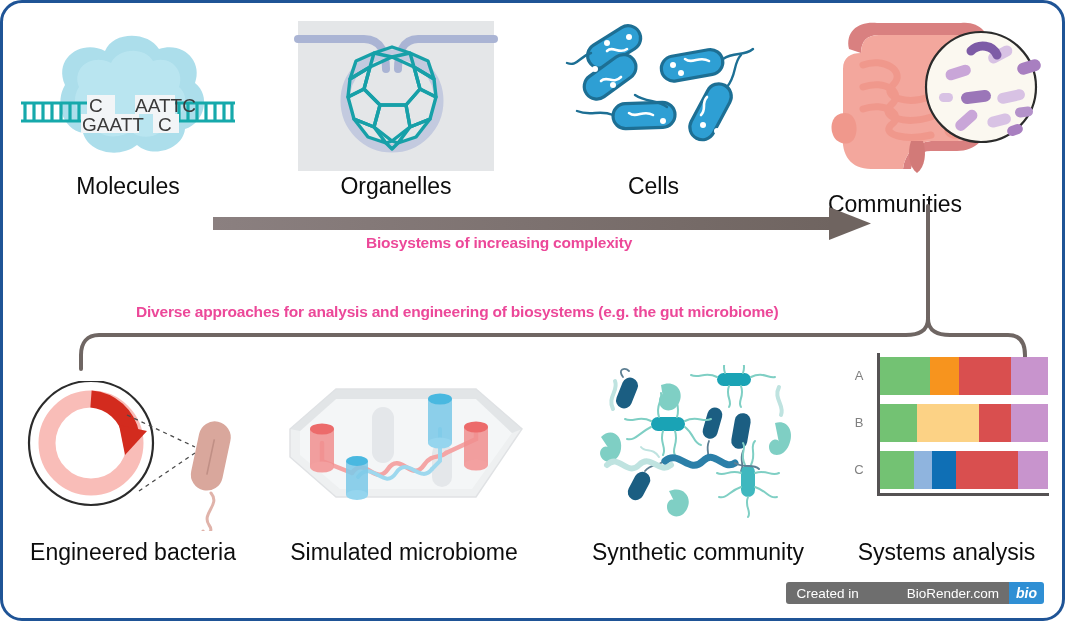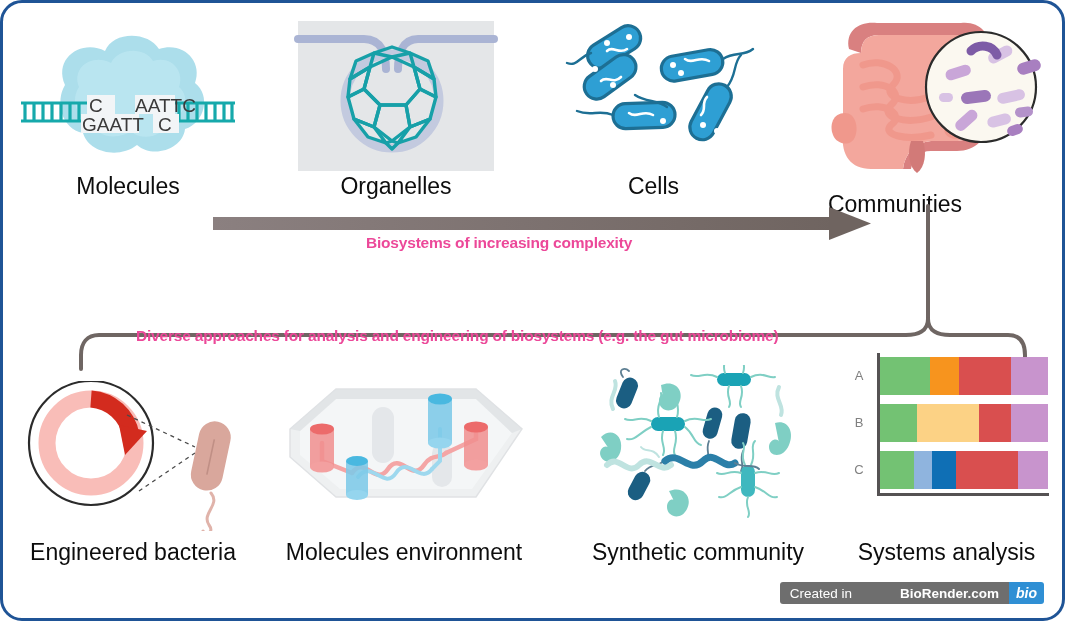--- a/index.html
+++ b/index.html
@@ -55,21 +55,21 @@
   #panel-systems   { left: 836px; top: 344px; width: 215px; height: 180px; }
 
   #cap-engineered  { left: 10px;  top: 536px; width: 240px; }
   #cap-simulated   { left: 275px; top: 536px; width: 252px; }
   #cap-synthetic   { left: 585px; top: 536px; width: 220px; }
   #cap-systems     { left: 836px; top: 536px; width: 215px; }
 
   
   #arrow-layer { position: absolute; left: 0; top: 0; width: 1065px; height: 621px; pointer-events: none; }
   #lbl-complexity { left: 363px; top: 231px; }
-  #lbl-approaches { left: 133px; top: 300px; margin-top: 24px; }
+  #lbl-approaches { left: 133px; top: 300px; }
 
   
   .chart-wrap { position: absolute; left: 836px; top: 344px; width: 215px; height: 158px; }
   .chart-axis-y {
     position: absolute; left: 38px; top: 6px;
     width: 3px; height: 143px; background: #555253;
   }
   .chart-axis-x {
     position: absolute; left: 38px; top: 146px;
     width: 172px; height: 3px; background: #555253;
@@ -98,21 +98,21 @@
     position: absolute; right: 18px; bottom: 14px;
     height: 22px; display: flex; align-items: stretch;
     border-radius: 3px; overflow: hidden;
     font-family: "Liberation Sans", sans-serif;
   }
   #br-text {
     background: #6e6e6e; color: #ffffff;
     font-size: 13.5px; padding: 0 10px;
     display: flex; align-items: center; white-space: nowrap;
   }
-  #br-text b { color:#ffffff; font-weight: bold; margin-left: 4px; padding-left: 44px; }
+  #br-text b { color:#ffffff; font-weight: normal; margin-left: 4px; padding-left: 44px; }
   #br-badge {
     background: #2f8fd4; color: #ffffff;
     font-size: 14px; font-weight: bold; font-style: italic;
     padding: 0 7px; display: flex; align-items: center;
   }
   .seq-text {
     font-family: "Liberation Sans", sans-serif;
     font-size: 19px; fill: #3a3a3a;
   }
 </style>
@@ -356,21 +356,21 @@
         <ellipse cx="160" cy="14" rx="12" ry="5.5" fill="#49b8e0"></ellipse>
         <ellipse cx="160" cy="58" rx="12" ry="5.5" fill="#95d5ee"></ellipse>
       </g>
       <g>
         <rect x="66" y="76" width="22" height="34" fill="#7dc9e8" opacity="0.88"></rect>
         <ellipse cx="77" cy="76" rx="11" ry="5" fill="#49b8e0"></ellipse>
         <ellipse cx="77" cy="110" rx="11" ry="5" fill="#95d5ee"></ellipse>
       </g>
     </svg>
   </div>
-  <div class="caption" id="cap-simulated">Molecules environment</div>
+  <div class="caption" id="cap-simulated">Simulated microbiome</div>
 
   <div class="panel" id="panel-synthetic">
     <svg width="215" height="162" viewBox="0 0 215 162">
 
       <g fill="#1b5e82">
         <rect x="26" y="12" width="16" height="32" rx="8" transform="rotate(22 34 28)"></rect>
         <rect x="112" y="42" width="15" height="32" rx="7.5" transform="rotate(16 119 58)"></rect>
         <rect x="140" y="48" width="16" height="36" rx="8" transform="rotate(10 148 66)"></rect>
         <rect x="38" y="106" width="16" height="30" rx="8" transform="rotate(28 46 121)"></rect>
       </g>

